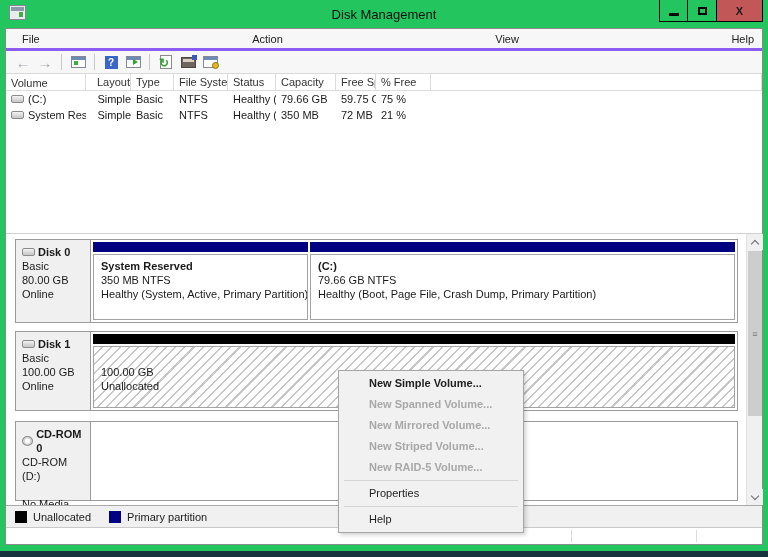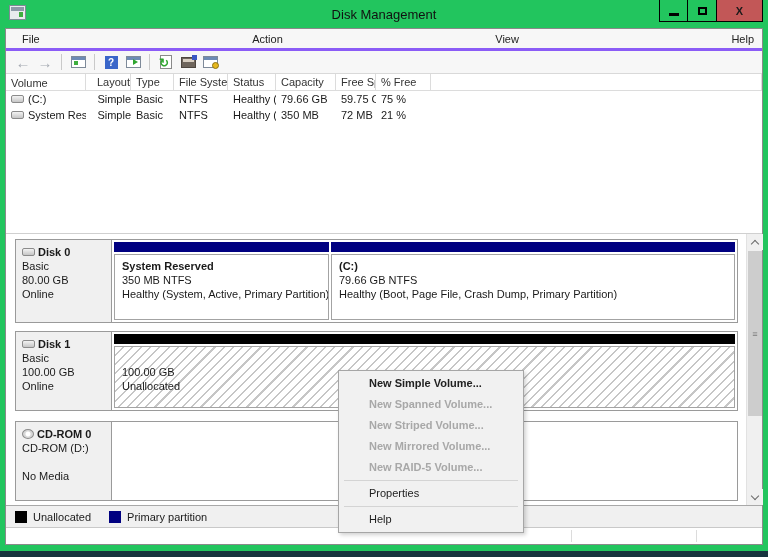--- a/index.html
+++ b/index.html
@@ -53,21 +53,21 @@
   .vl-row .c { padding-left:5px; white-space:nowrap; overflow:hidden; }
   .c-volume { width:80px; display:flex; align-items:center; gap:4px; }
   .c-layout { width:45px;text-align:right; } .c-type { width:43px; } .c-fs { width:54px; }
   .c-status { width:48px; } .c-cap { width:60px; } .c-free { width:40px; } .c-pct { width:55px; }
   .c-fill { flex:1; }
   .drive-ic { flex:0 0 auto; width:13px; height:8px; border:1px solid #8b8b8b; border-radius:2px; background:linear-gradient(#f3f3f3,#c6c6c6); }
 
   
   .graph-view { position:absolute; left:0; right:0; top:204px; height:272px; background:#fff; border-top:1px solid #d0d0d0; }
   .disk-row { position:absolute; left:9px; width:723px; border:1px solid #9a9a9a; background:#fff; display:flex; }
-  .disk-head { width:96px; background:#f0f0f0; border-right:1px solid #9a9a9a; padding:5px 4px 18px 6px; line-height:14px; }
+  .disk-head { width:75px; background:#f0f0f0; border-right:1px solid #9a9a9a; padding:5px 4px 18px 6px; line-height:14px; }
   .disk-head .dname { display:flex; align-items:center; gap:3px; font-weight:bold; }
   .cd-ic { width:12px; height:10px; border-radius:50%; background:radial-gradient(circle at 50% 50%, #fff 0 2px, #d7d7d7 3px 5px); border:1px solid #8b8b8b; }
   .disk-body { flex:1; display:flex; gap:2px; padding:2px; min-width:0; }
   .partition { display:flex; flex-direction:column; min-width:0; }
   .part-bar { height:10px; margin-bottom:2px; }
   .bar-primary { background:#000080; }
   .bar-unalloc { background:#000; }
   .part-body { flex:1; border:1px solid #a3a3a3; background:#fff; padding:4px 7px; line-height:14px; overflow:hidden; white-space:nowrap; }
   .part-body .ptitle { font-weight:bold; }
   .hatch { background:repeating-linear-gradient(135deg,#ffffff 0px,#ffffff 5px,#c6c6c6 5px,#c6c6c6 6.5px); padding-top:18px; }
@@ -303,22 +303,22 @@
       <div class="sep1"></div>
       <div class="sep2"></div>
     </div>
   </div>
 
   <div class="bottom-dark"></div>
 
   <div class="context-menu">
     <div class="cm-item default">New Simple Volume...</div>
     <div class="cm-item disabled">New Spanned Volume...</div>
+    <div class="cm-item disabled">New Mirrored Volume...</div>
     <div class="cm-item disabled">New Striped Volume...</div>
-    <div class="cm-item disabled">New Mirrored Volume...</div>
     <div class="cm-item disabled">New RAID-5 Volume...</div>
     <div class="cm-sep"></div>
     <div class="cm-item">Properties</div>
     <div class="cm-sep"></div>
     <div class="cm-item">Help</div>
   </div>
 
 </div>
 
 </body></html>

